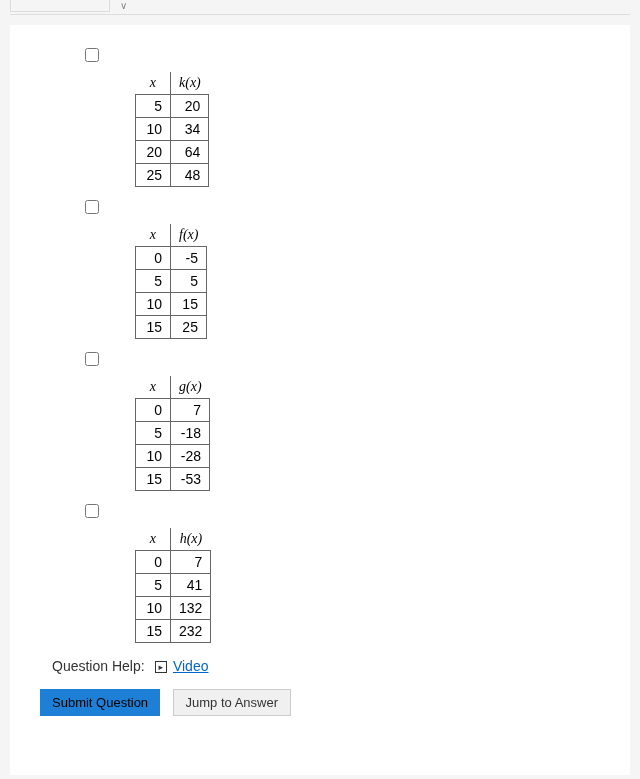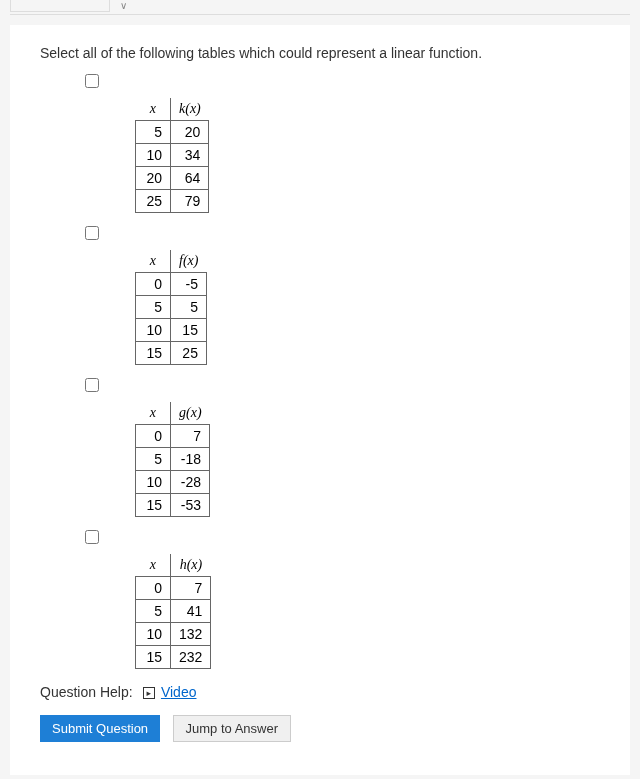--- a/index.html
+++ b/index.html
@@ -56,39 +56,40 @@
     .func-table th:first-child {
       border-right: 1px solid #666;
     }
     .func-table tr:first-child th {
       border-bottom: 1px solid #666;
     }
     .help-row {
       margin-top: 15px;
       font-size: 14px;
       color: #333;
+      margin-left: 12px;
     }
     .video-icon {
       display: inline-block;
       border: 1px solid #333;
       padding: 0 3px;
       font-size: 9px;
       vertical-align: middle;
       margin: 0 2px 0 6px;
     }
     .video-link {
       color: #0066cc;
       text-decoration: underline;
     }
     .button-row {
       margin-top: 15px;
     }
     .submit-btn {
       background: #1e7fd6;
-      color: #ffffff;
+      color: #000000;
       border: none;
       padding: 6px 12px;
       font-size: 13px;
       cursor: pointer;
     }
     .jump-btn {
       background: #f0f0f0;
       color: #333;
       border: 1px solid #ccc;
       padding: 5px 12px;
@@ -119,21 +120,20 @@
   </style>
 </head>
 <body>
 
 <div class="nav-stub">
   <div class="nav-box"></div>
   <span class="nav-arrow">∨</span>
 </div>
 
 <div class="page">
-  <div class="prompt">Select all of the following tables which could represent a linear function.</div>
 
   <div class="option-block">
     <input type="checkbox" style="">
     <table class="func-table">
       <tbody>
           <tr>
         <th>x</th>
         <th>k(x)</th>
       </tr>
       <tr>
@@ -143,21 +143,21 @@
       <tr>
             <td>10</td>
             <td>34</td>
           </tr>
       <tr>
             <td>20</td>
             <td>64</td>
           </tr>
       <tr>
             <td>25</td>
-            <td>79</td>
+            <td>48</td>
           </tr>
     </tbody>
       </table>
   </div>
 
   <div class="option-block">
     <input type="checkbox" style="">
     <table class="func-table">
       <tbody>
           <tr>

